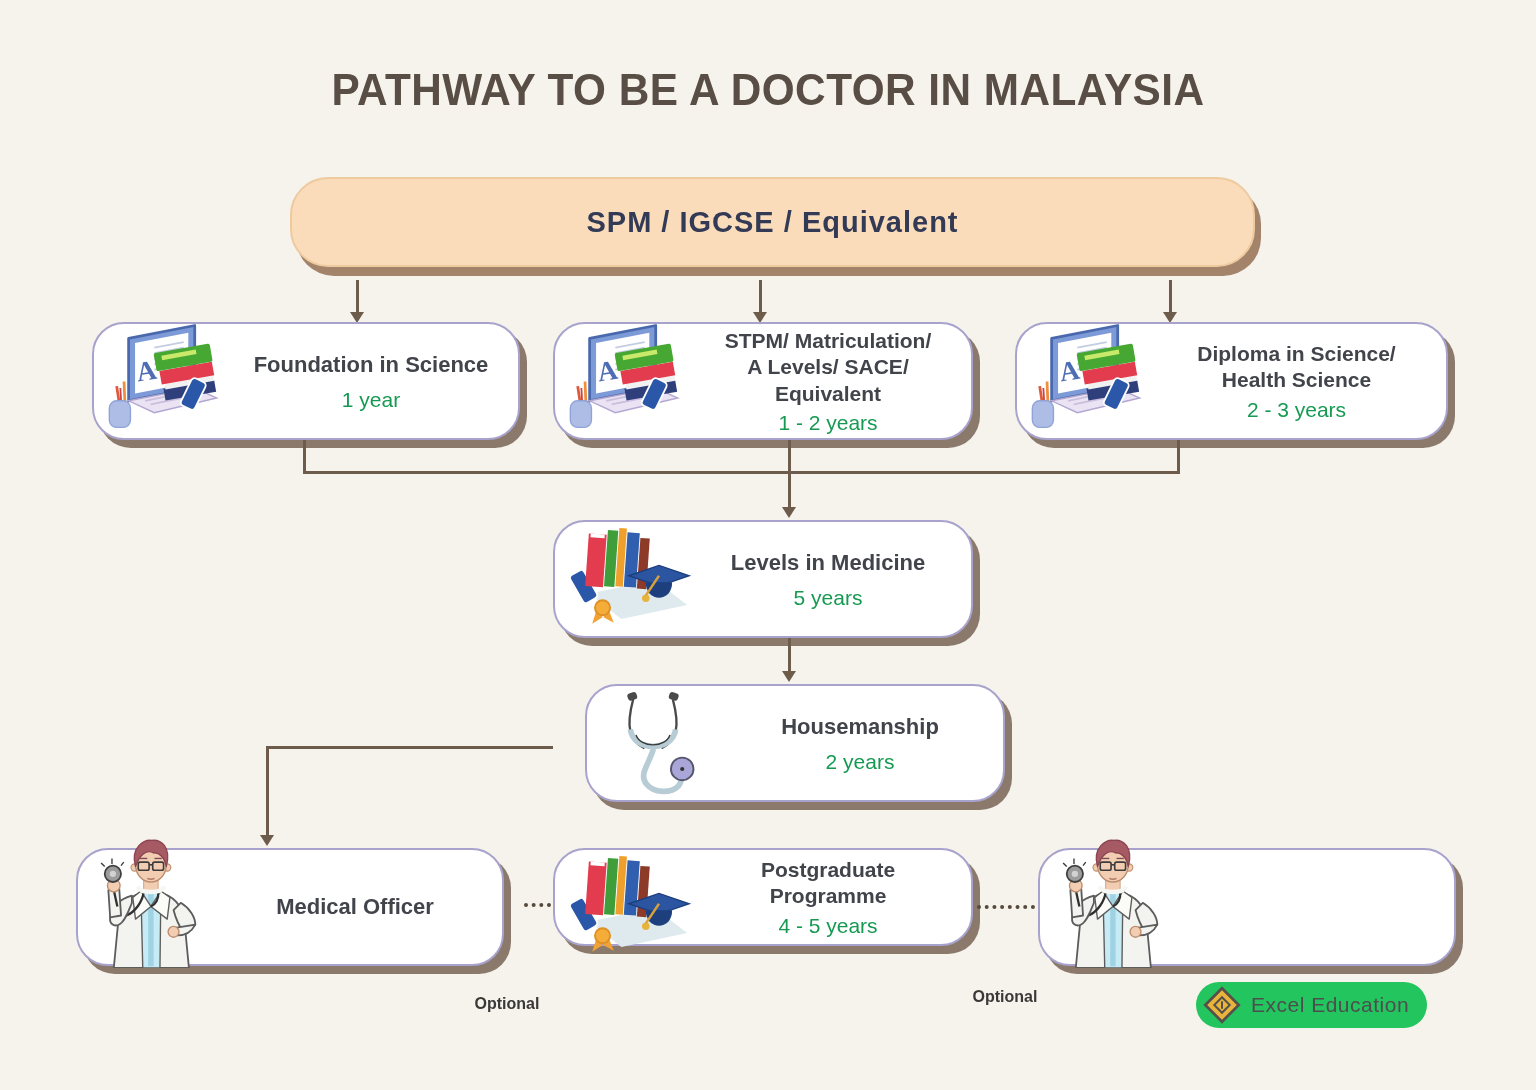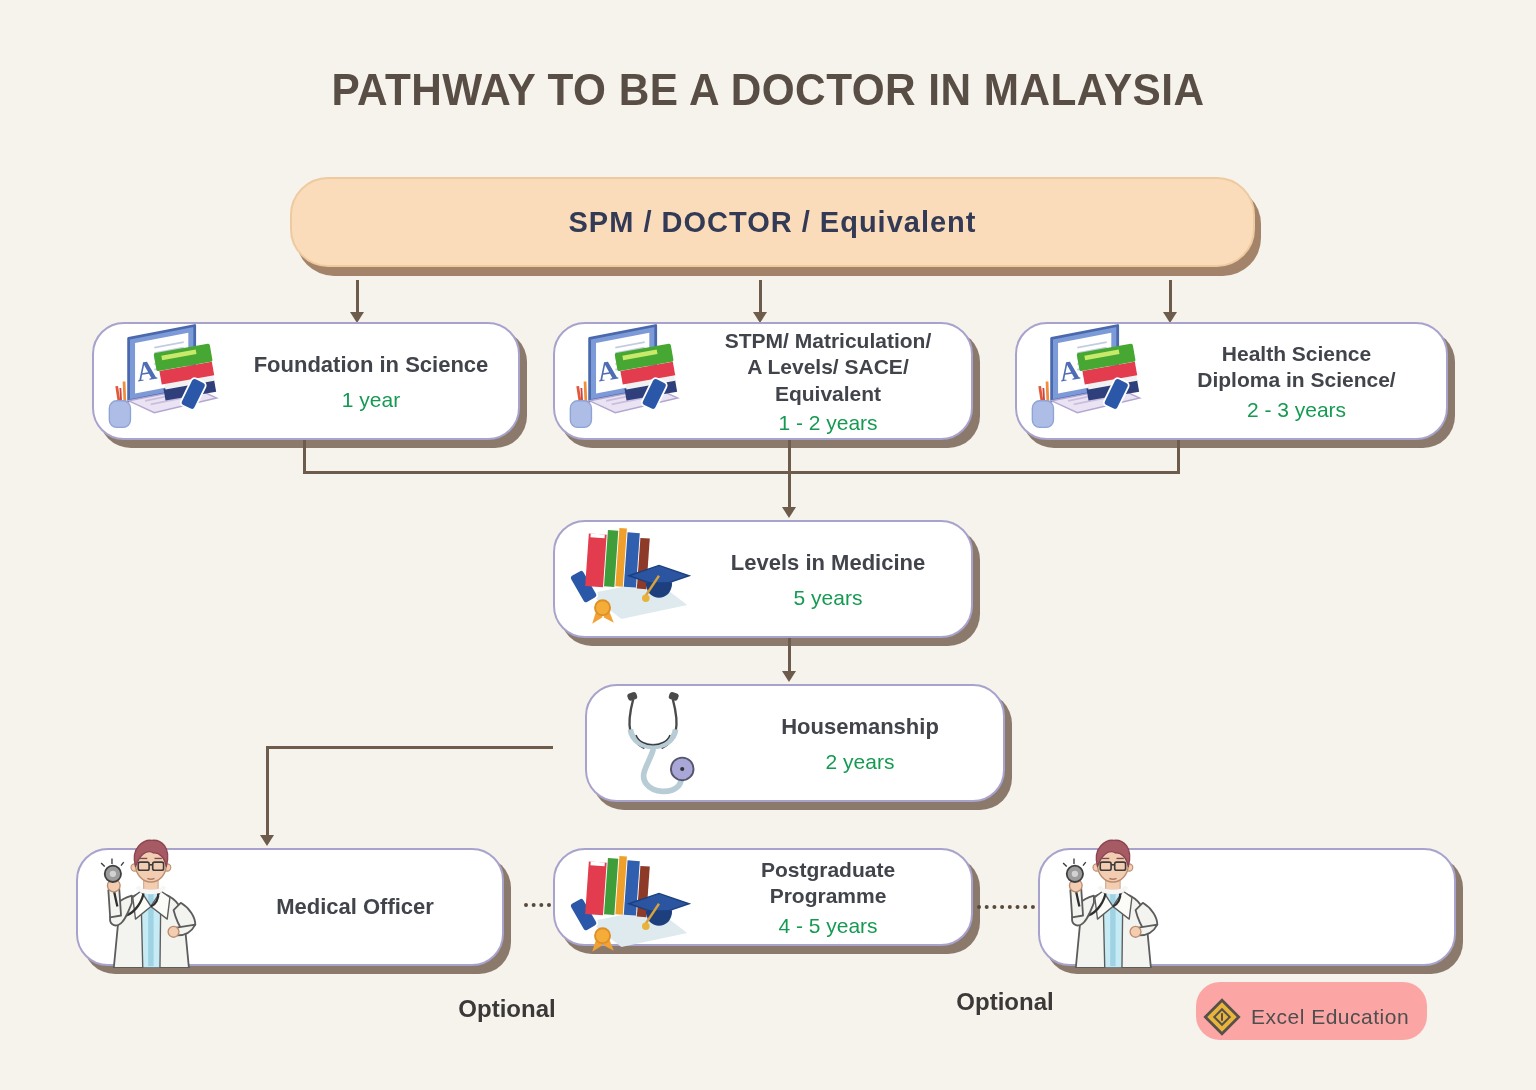--- a/index.html
+++ b/index.html
@@ -26,25 +26,25 @@
   .icon{position:absolute;pointer-events:none;}
   
   .vline,.hline{position:absolute;background:#6d5c4b;}
   .vline{width:3px;}
   .hline{height:3px;}
   .arrow-down{position:absolute;width:0;height:0;
               border-left:7px solid transparent;border-right:7px solid transparent;
               border-top:11px solid #6d5c4b;}
   .dotted{position:absolute;border-top:4px dotted #564a3c;height:0;}
   .optional{position:absolute;width:130px;text-align:center;
-            color:#3a3938;font-weight:bold;font-size:24px;}
+            color:#3a3938;font-weight:bold;font-size:16px;}
   
   .logo{position:absolute;left:1196px;top:982px;height:46px;
-        display:flex;align-items:center;gap:9px;background:#fca5a5;
-        border-radius:24px;padding:12px 18px 0 6px;}
+        display:flex;align-items:center;gap:9px;background:#22c55e;
+        border-radius:24px;padding:0 18px 0 6px;}
   .logo-text{font-size:21px;color:#4e4e4e;letter-spacing:.5px;}
 </style>
 </head>
 <body>
 
 <svg width="0" height="0" style="position:absolute">
   <defs>
     <g id="icon-laptop">
       <line x1="21" y1="72" x2="24" y2="92" stroke="#e0593a" stroke-width="3"></line>
       <line x1="29" y1="67" x2="30" y2="92" stroke="#ef8f3e" stroke-width="3"></line>
@@ -147,21 +147,21 @@
       <line x1="22" y1="18" x2="22" y2="26" stroke="#55504a" stroke-width="2.2"></line>
     </g>
   </defs>
 </svg>
 
 <div class="canvas">
 
   <div class="title">PATHWAY TO BE A DOCTOR IN MALAYSIA</div>
 
   <div class="spm">
-    <span>SPM / DOCTOR / Equivalent</span>
+    <span>SPM / IGCSE / Equivalent</span>
   </div>
 
   <div class="vline" style="left:356px;top:280px;height:33px"></div>
   <div class="arrow-down" style="left:350px;top:312px"></div>
   <div class="vline" style="left:759px;top:280px;height:33px"></div>
   <div class="arrow-down" style="left:753px;top:312px"></div>
   <div class="vline" style="left:1169px;top:280px;height:33px"></div>
   <div class="arrow-down" style="left:1163px;top:312px"></div>
 
   <div class="node" style="left:92px;top:322px;width:428px;height:118px">
@@ -192,22 +192,22 @@
   </div>
 
   <div class="node" style="left:1015px;top:322px;width:433px;height:118px">
     <span class="icon" style="left:2px;top:-4px">
       <svg width="124" height="112" viewBox="0 0 132 122">
           <use href="#icon-laptop"></use>
         </svg>
     </span>
     <div class="node-text">
       <div class="node-title small">
+        <div>Diploma in Science/</div>
         <div>Health Science</div>
-        <div>Diploma in Science/</div>
       </div>
       <div class="duration tight">2 - 3 years</div>
     </div>
   </div>
 
   <div class="vline" style="left:303px;top:440px;height:34px"></div>
   <div class="vline" style="left:1177px;top:440px;height:34px"></div>
   <div class="hline" style="left:303px;top:471px;width:877px"></div>
   <div class="vline" style="left:788px;top:440px;height:68px"></div>
   <div class="arrow-down" style="left:782px;top:507px"></div>

